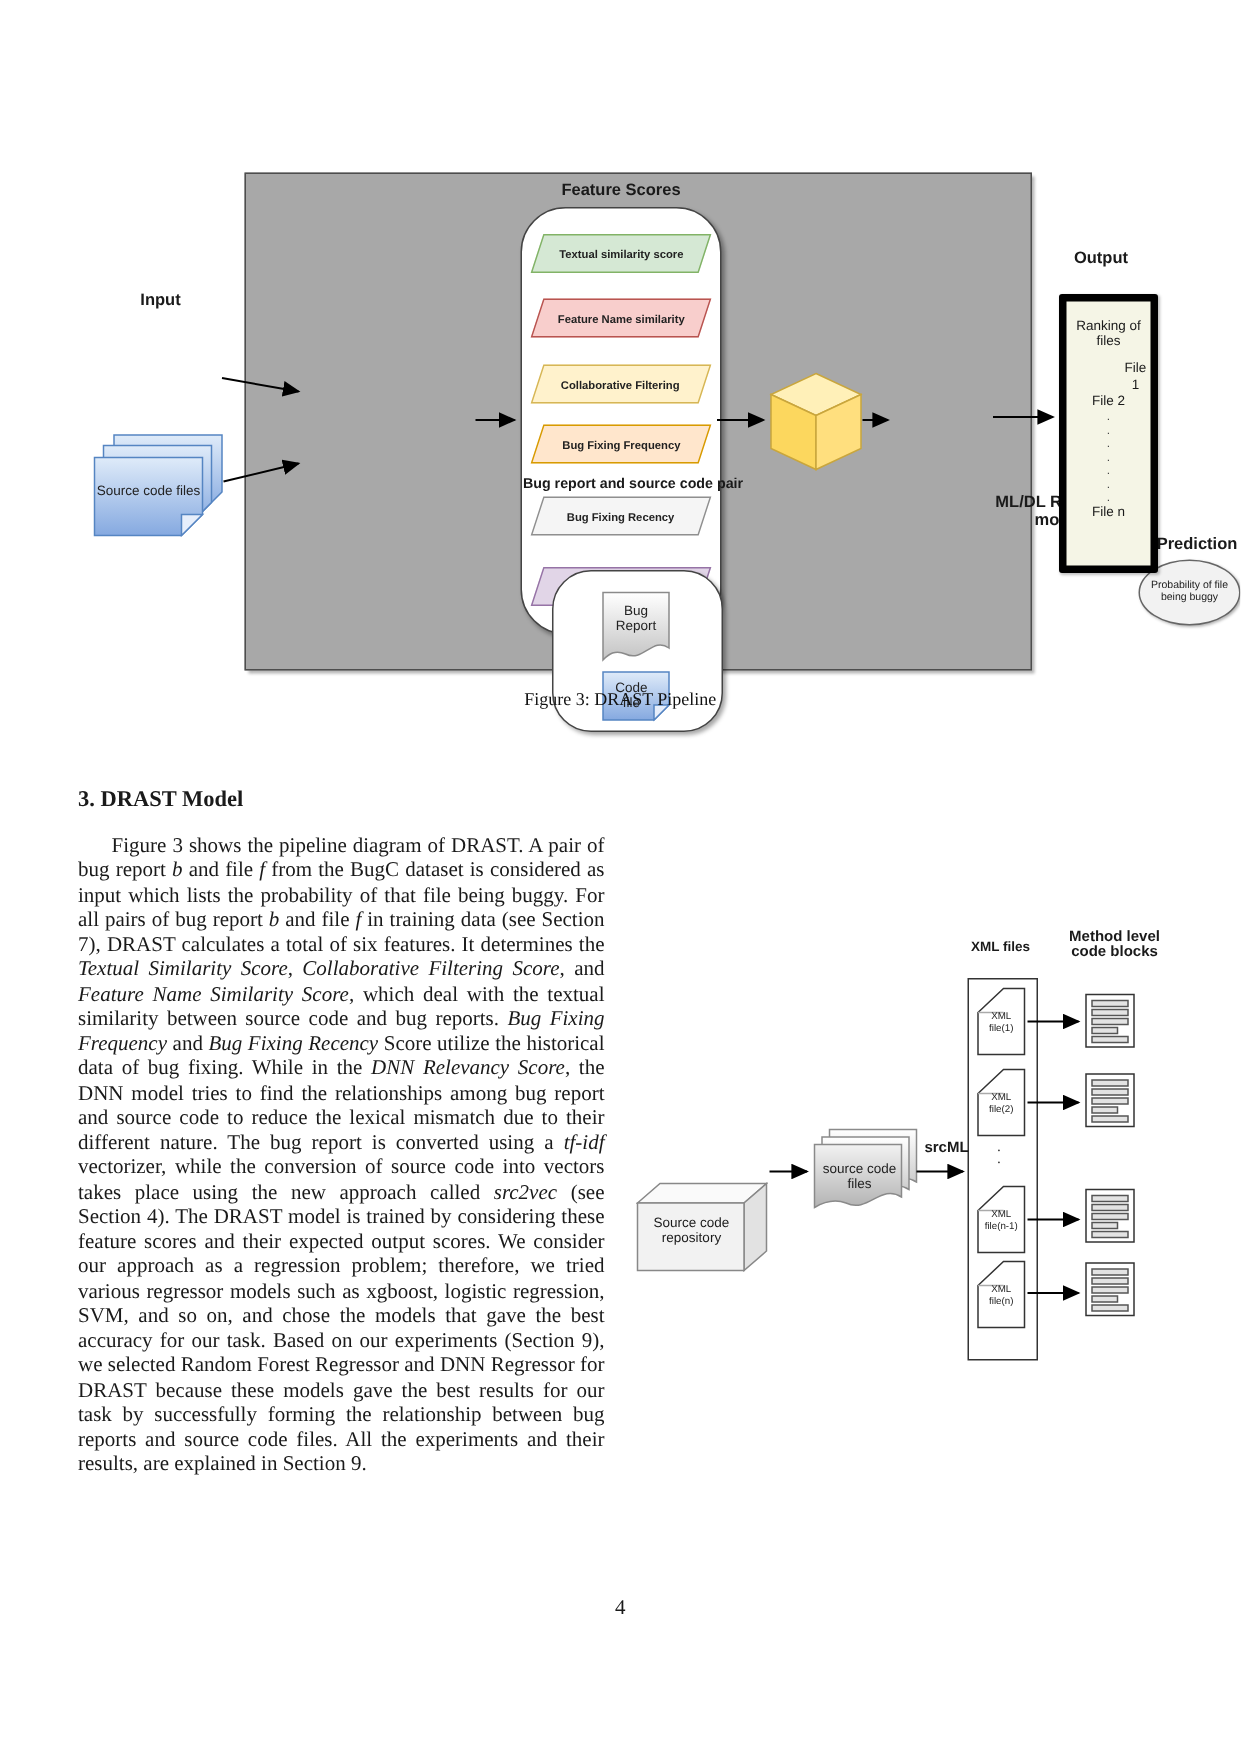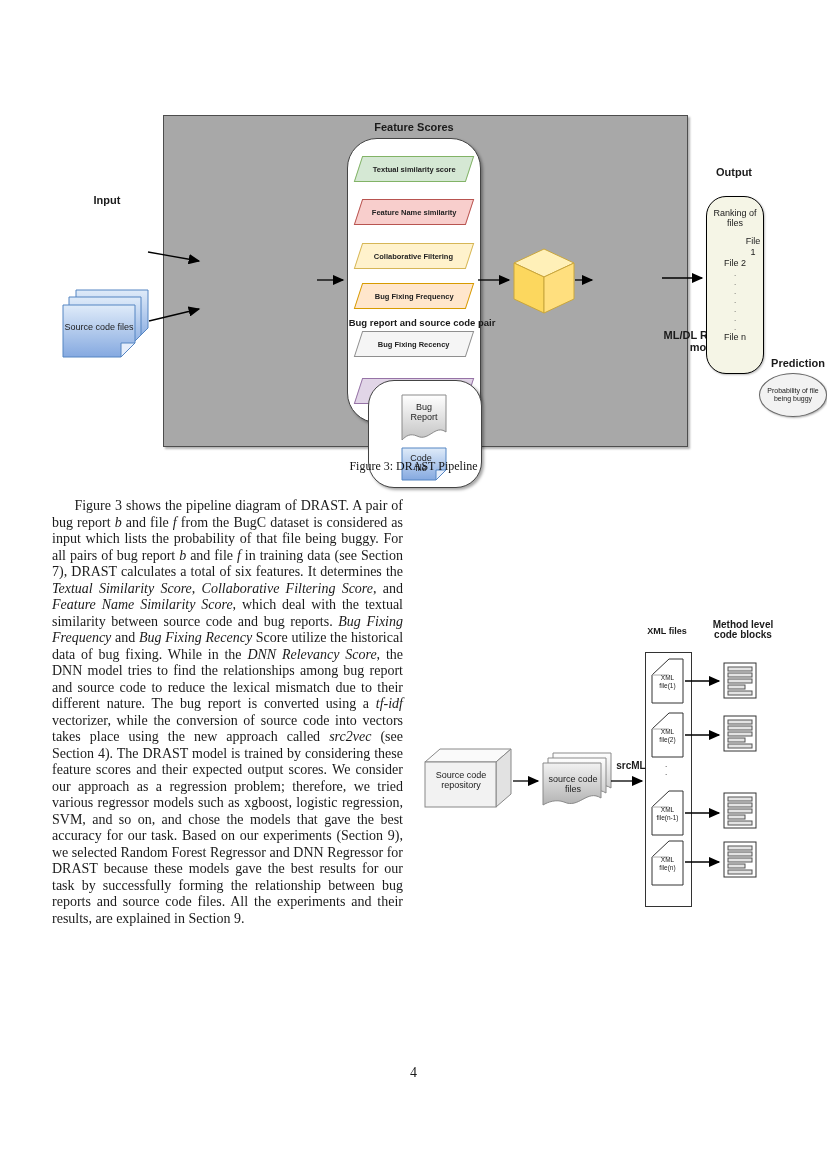--- a/index.html
+++ b/index.html
@@ -35,22 +35,22 @@
   .pair-box{left:204px;top:228px;width:112px;height:106px;background:#fff;border:1px solid #444;
             border-radius:26px;box-shadow:2px 2px 3px rgba(0,0,0,.35);margin-top:36px;}
   .mldl-label{left:498px;top:213px;width:94px;font-size:11px;line-height:12px;}
   .pred-label{left:602px;top:241px;width:64px;font-size:11px;}
   .pred-ellipse{left:595px;top:257px;width:66px;height:42px;border-radius:50%;background:#f2f2f2;
                 border:1px solid #666;display:flex;align-items:center;justify-content:center;
                 box-shadow:1px 1px 2px rgba(0,0,0,.3);}
   .pred-ellipse span{font-size:7px;line-height:8px;text-align:center;width:52px;
                      font-family:"Liberation Sans",sans-serif;}
   .output-label{left:710px;top:166px;width:48px;font-size:11px;}
-  .output-box{left:706px;top:196px;width:56px;height:176px;background:#f5f5e6;border:1px solid #000000;
-              border-radius:20px;font-family:"Liberation Sans",sans-serif;font-size:9px;
+  .output-box{left:706px;top:196px;width:56px;height:176px;background:#f5f5e6;border:5px solid #000000;
+              border-radius:2px;font-family:"Liberation Sans",sans-serif;font-size:9px;
               text-align:center;box-shadow:1px 1px 2px rgba(0,0,0,.25);}
   .out-title{margin-top:11px;line-height:10px;}
   .out-item{line-height:11px;}
   .out-first{margin-top:8px;padding-left:36px;}
   .out-dot{line-height:9px;font-size:8px;color:#444;}
   .caption{left:0;top:459px;width:827px;font-size:12px;color:#111;}
 
   
   .leftcol{left:52px;top:498px;width:351px;font-size:14px;line-height:16.5px;text-align:justify;}
   .leftcol p{margin:0;}
@@ -159,20 +159,21 @@
     <div class="out-dot">.</div>
     <div class="out-dot">.</div>
     <div class="out-dot">.</div>
     <div class="out-dot">.</div>
     <div class="out-item">File n</div>
   </div>
 
   <div class="abs caption ctr">Figure 3: DRAST Pipeline</div>
 
   <div class="abs leftcol">
+    <h3>3. DRAST Model</h3>
     <p class="indent"><span>Figure 3 shows the pipeline diagram of DRAST. A pair of bug report </span><span class="it">b</span><span> and file </span><span class="it">f</span><span> from the BugC dataset is considered as input which lists the probability of that file being buggy. For all pairs of bug report </span><span class="it">b</span><span> and file </span><span class="it">f</span><span> in training data (see Section 7), DRAST calculates a total of six features. It determines the </span><span class="it">Textual Similarity Score</span><span>, </span><span class="it">Collaborative Filtering Score</span><span>, and </span><span class="it">Feature Name Similarity Score</span><span>, which deal with the textual similarity between source code and bug reports. </span><span class="it">Bug Fixing Frequency</span><span> and </span><span class="it">Bug Fixing Recency</span><span> Score utilize the historical data of bug fixing. While in the </span><span class="it">DNN Relevancy Score</span><span>, the DNN model tries to find the relationships among bug report and source code to reduce the lexical mismatch due to their different nature. The bug report is converted using a </span><span class="it">tf-idf</span><span> vectorizer, while the conversion of source code into vectors takes place using the new approach called </span><span class="it">src2vec</span><span> (see Section 4). The DRAST model is trained by considering these feature scores and their expected output scores. We consider our approach as a regression problem; therefore, we tried various regressor models such as xgboost, logistic regression, SVM, and so on, and chose the models that gave the best accuracy for our task. Based on our experiments (Section 9), we selected Random Forest Regressor and DNN Regressor for DRAST because these models gave the best results for our task by successfully forming the relationship between bug reports and source code files. All the experiments and their results, are explained in Section 9.</span></p>
   </div>
 
   <div class="abs xmlfiles-label sans ctr bold">XML files</div>
   <div class="abs method-label sans ctr bold">
     <div>Method level</div>
     <div>code blocks</div>
   </div>
   <div class="abs xml-container"></div>
 
@@ -255,21 +256,21 @@
     <svg width="34" height="37" viewBox="0 0 34 37">
         <rect x="1" y="1" width="32" height="35" fill="#fff" stroke="#333"></rect>
         <rect x="5" y="5" width="24" height="4" fill="#e3e3e3" stroke="#555"></rect>
         <rect x="5" y="11" width="24" height="4" fill="#e3e3e3" stroke="#555"></rect>
         <rect x="5" y="17" width="24" height="4" fill="#e3e3e3" stroke="#555"></rect>
         <rect x="5" y="23" width="17" height="4" fill="#e3e3e3" stroke="#555"></rect>
         <rect x="5" y="29" width="24" height="4" fill="#e3e3e3" stroke="#555"></rect>
       </svg>
   </div>
 
-  <div class="abs stack-wrap" style="left:424px;top:748px;width:88px;height:72px;">
+  <div class="abs stack-wrap" style="left:424px;top:788px;width:88px;height:72px;">
     <svg width="88" height="60" viewBox="0 0 88 60">
       <polygon points="1,14 16,1 87,1 72,14" fill="#fafafa" stroke="#888"></polygon>
       <polygon points="72,14 87,1 87,46 72,59" fill="#e2e2e2" stroke="#888"></polygon>
       <rect x="1" y="14" width="71" height="45" fill="#f2f2f2" stroke="#888"></rect>
     </svg>
     <div class="repo-label">Source code repository</div>
   </div>
   <div class="abs stack-wrap" style="left:542px;top:752px;width:72px;height:60px;">
     <svg width="72" height="60" viewBox="0 0 72 60">
       <g transform="translate(10,0)">

